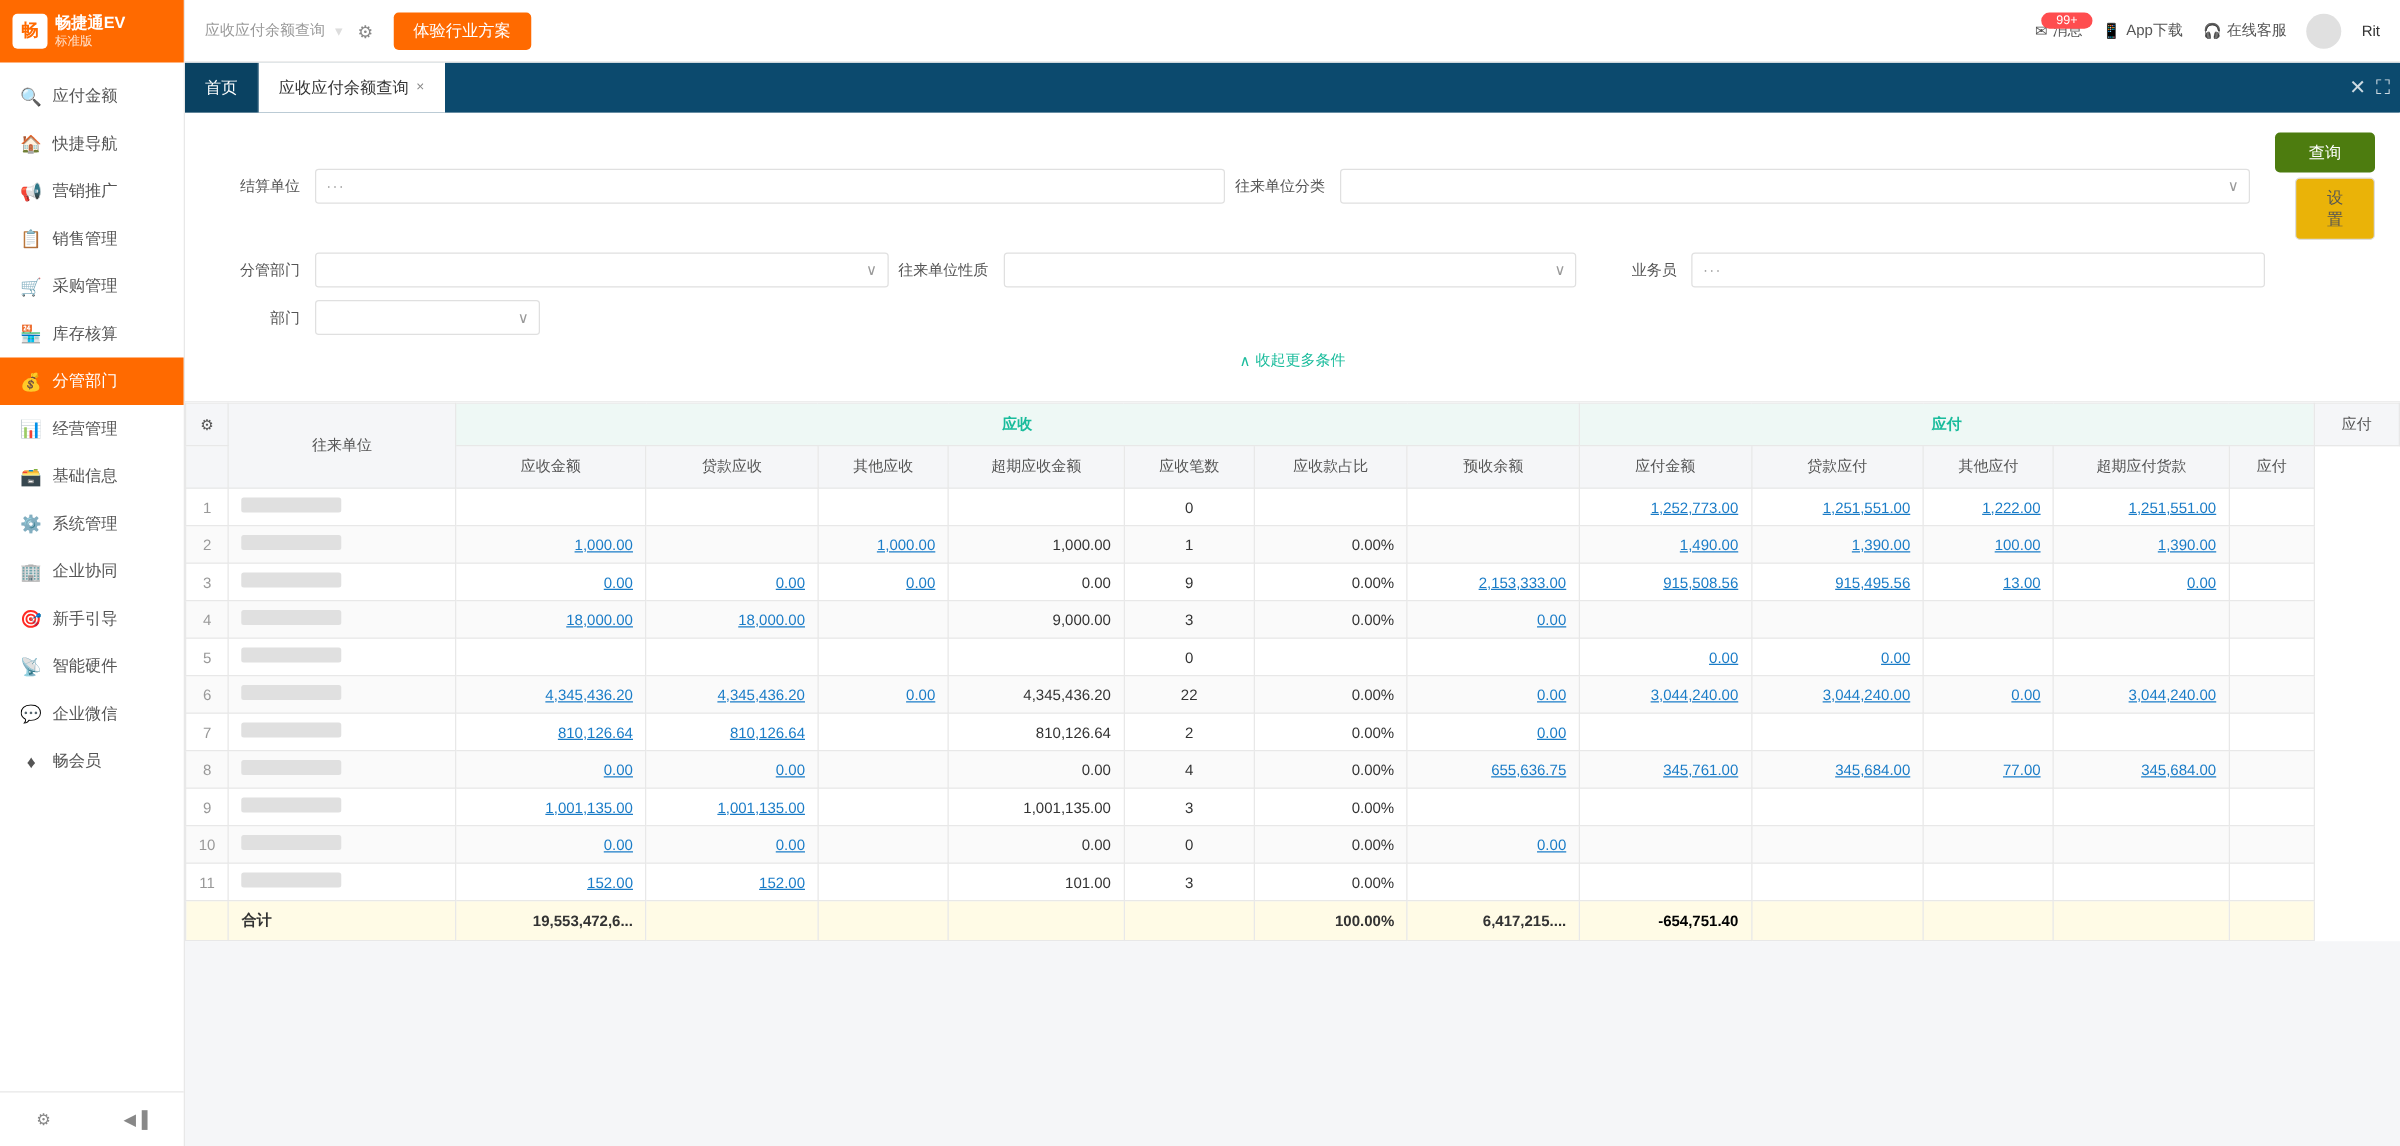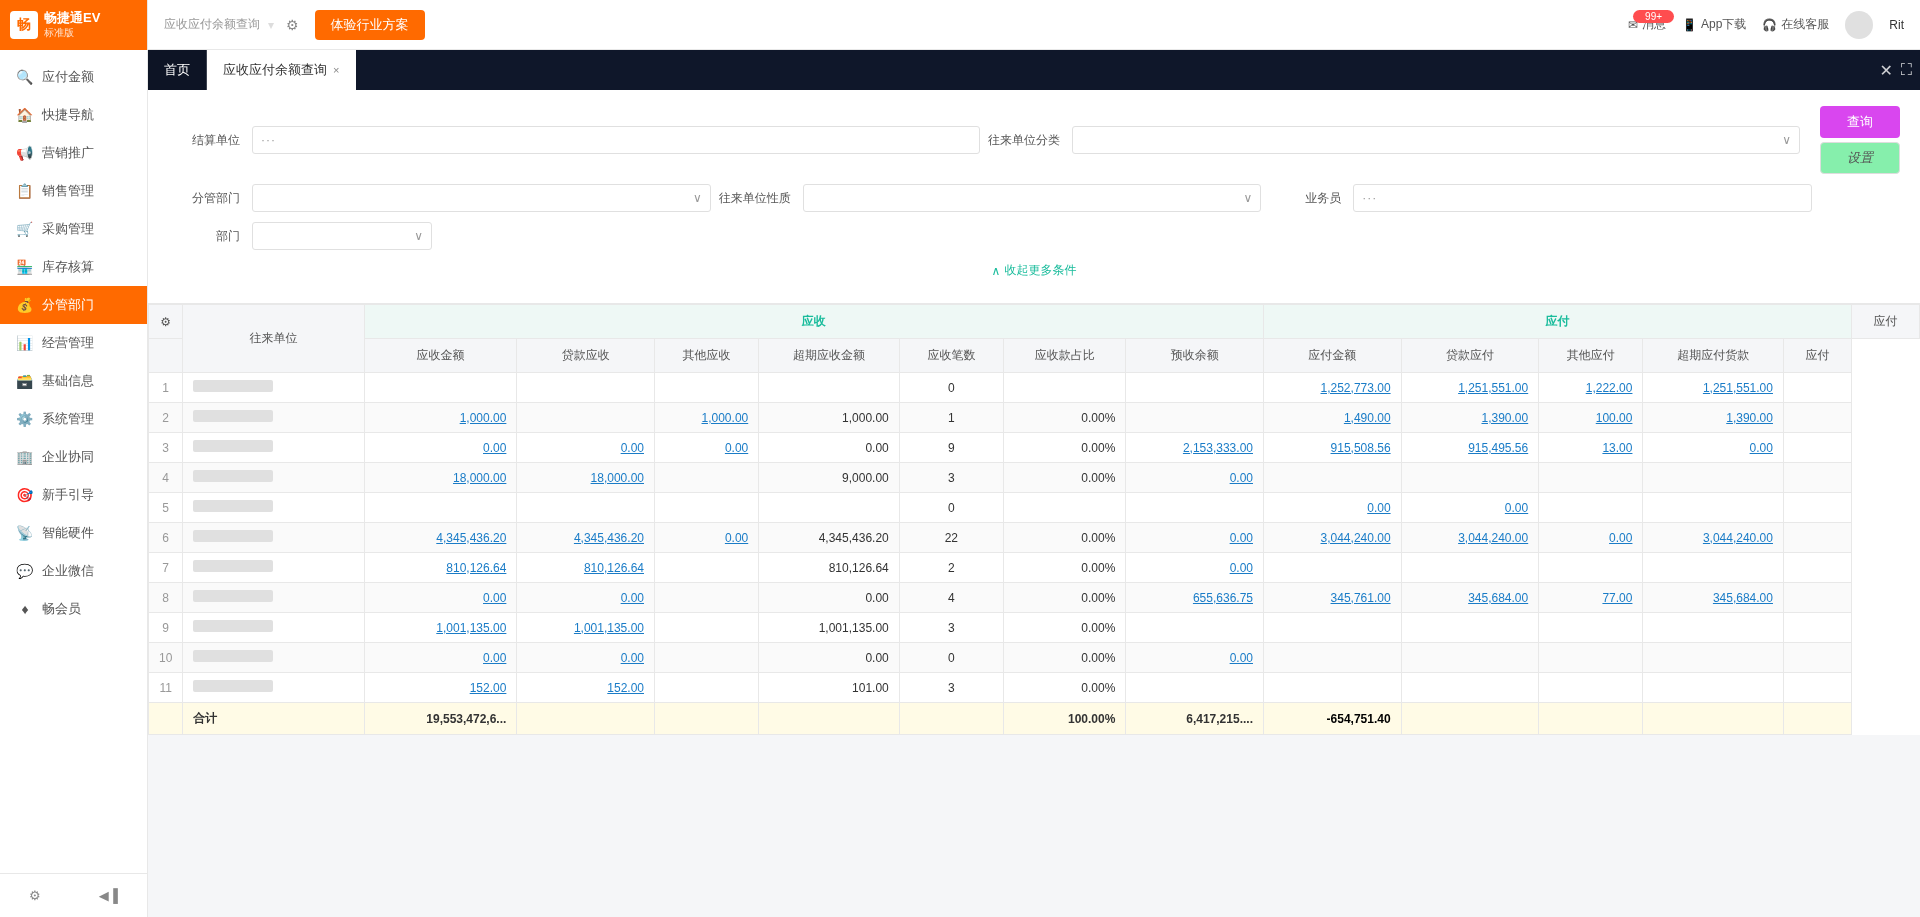--- a/index.html
+++ b/index.html
@@ -44,21 +44,21 @@
     .topbar-msg { display: flex; align-items: center; gap: 4px; cursor: pointer; color: #555; font-size: 12px; position: relative; }
     .badge { background: #ff4d4f; color: #fff; border-radius: 10px; font-size: 10px; padding: 1px 12px; position: absolute; top: -6px; right: -8px; }
     .topbar-app { display: flex; align-items: center; gap: 4px; cursor: pointer; color: #555; font-size: 12px; }
     .topbar-service { display: flex; align-items: center; gap: 4px; cursor: pointer; color: #555; font-size: 12px; }
     .topbar-user { display: flex; align-items: center; gap: 16px; cursor: pointer; }
     .user-avatar { width: 28px; height: 28px; background: #e0e0e0; border-radius: 50%; }
 
     
     .tabbar {
       position: fixed; left: 148px; top: 50px; right: 0; height: 40px;
-      background: #0f172a; display: flex; align-items: stretch; z-index: 98;
+      background: #0c4a6e; display: flex; align-items: stretch; z-index: 98;
     }
     .tab {
       display: flex; align-items: center; padding: 0 16px; cursor: pointer; color: rgba(255,255,255,0.8);
       font-size: 13px; gap: 6px; border-right: 1px solid rgba(255,255,255,0.2);
     }
     .tab.home { background: rgba(0,0,0,0.1); color: #fff; }
     .tab.active { background: #fff; color: #333; }
     .tab-close { color: #888; font-size: 11px; cursor: pointer; }
     .tabbar-actions { margin-left: auto; display: flex; align-items: center; padding: 0 8px; gap: 8px; }
     .tabbar-action-btn { color: rgba(255,255,255,0.8); cursor: pointer; font-size: 16px; }
@@ -93,26 +93,26 @@
       font-size: 12px; color: #333; background: #fff; outline: none;
     }
     .filter-select-btn {
       display: flex; align-items: center; height: 28px; border: 1px solid #e0e0e0; border-radius: 3px;
       padding: 0 8px; background: #fff; cursor: pointer; gap: 4px; flex: 1;
     }
     .filter-select-btn .dots { color: #999; letter-spacing: 1px; }
     .filter-select-btn .arrow { color: #999; margin-left: auto; }
     .filter-more { display: flex; align-items: center; justify-content: center; padding: 8px 0; cursor: pointer; color: #1abc9c; font-size: 12px; gap: 4px; }
     .query-btn {
-      background: #d946ef; color: #fff; border: none; border-radius: 4px;
+      background: #4d7c0f; color: #fff; border: none; border-radius: 4px;
       padding: 7px 20px; font-size: 13px; cursor: pointer; display: block; width: 80px; text-align: center;
     }
     .setting-btn {
-      background: #86efac; color: #555; border: 1px solid #ddd; border-radius: 4px;
-      padding: 6px 20px; font-size: 13px; cursor: pointer; display: block; width: 80px; text-align: center; margin-top: 4px; font-style: italic;
+      background: #eab308; color: #555; border: 1px solid #ddd; border-radius: 4px;
+      padding: 6px 20px; font-size: 13px; cursor: pointer; display: block; width: 64px; text-align: center; margin-top: 4px;
     }
     .filter-side-btns { display: flex; flex-direction: column; align-items: flex-end; justify-content: center; padding-left: 12px; }
     .view-option { display: flex; align-items: center; gap: 6px; padding: 4px 0; cursor: pointer; font-size: 13px; color: #ff6a00; }
     .view-option .radio { width: 14px; height: 14px; border-radius: 50%; border: 2px solid #ff6a00; display: flex; align-items: center; justify-content: center; }
     .view-option .radio.filled::after { content: ''; width: 6px; height: 6px; background: #ff6a00; border-radius: 50%; display: block; }
     .view-option2 { display: flex; align-items: center; gap: 6px; padding: 4px 0; cursor: pointer; font-size: 13px; color: #555; }
     .view-option2 .radio2 { width: 14px; height: 14px; border-radius: 50%; border: 2px solid #ccc; }
 
     
     .table-area { margin: 0; background: #fff; }

